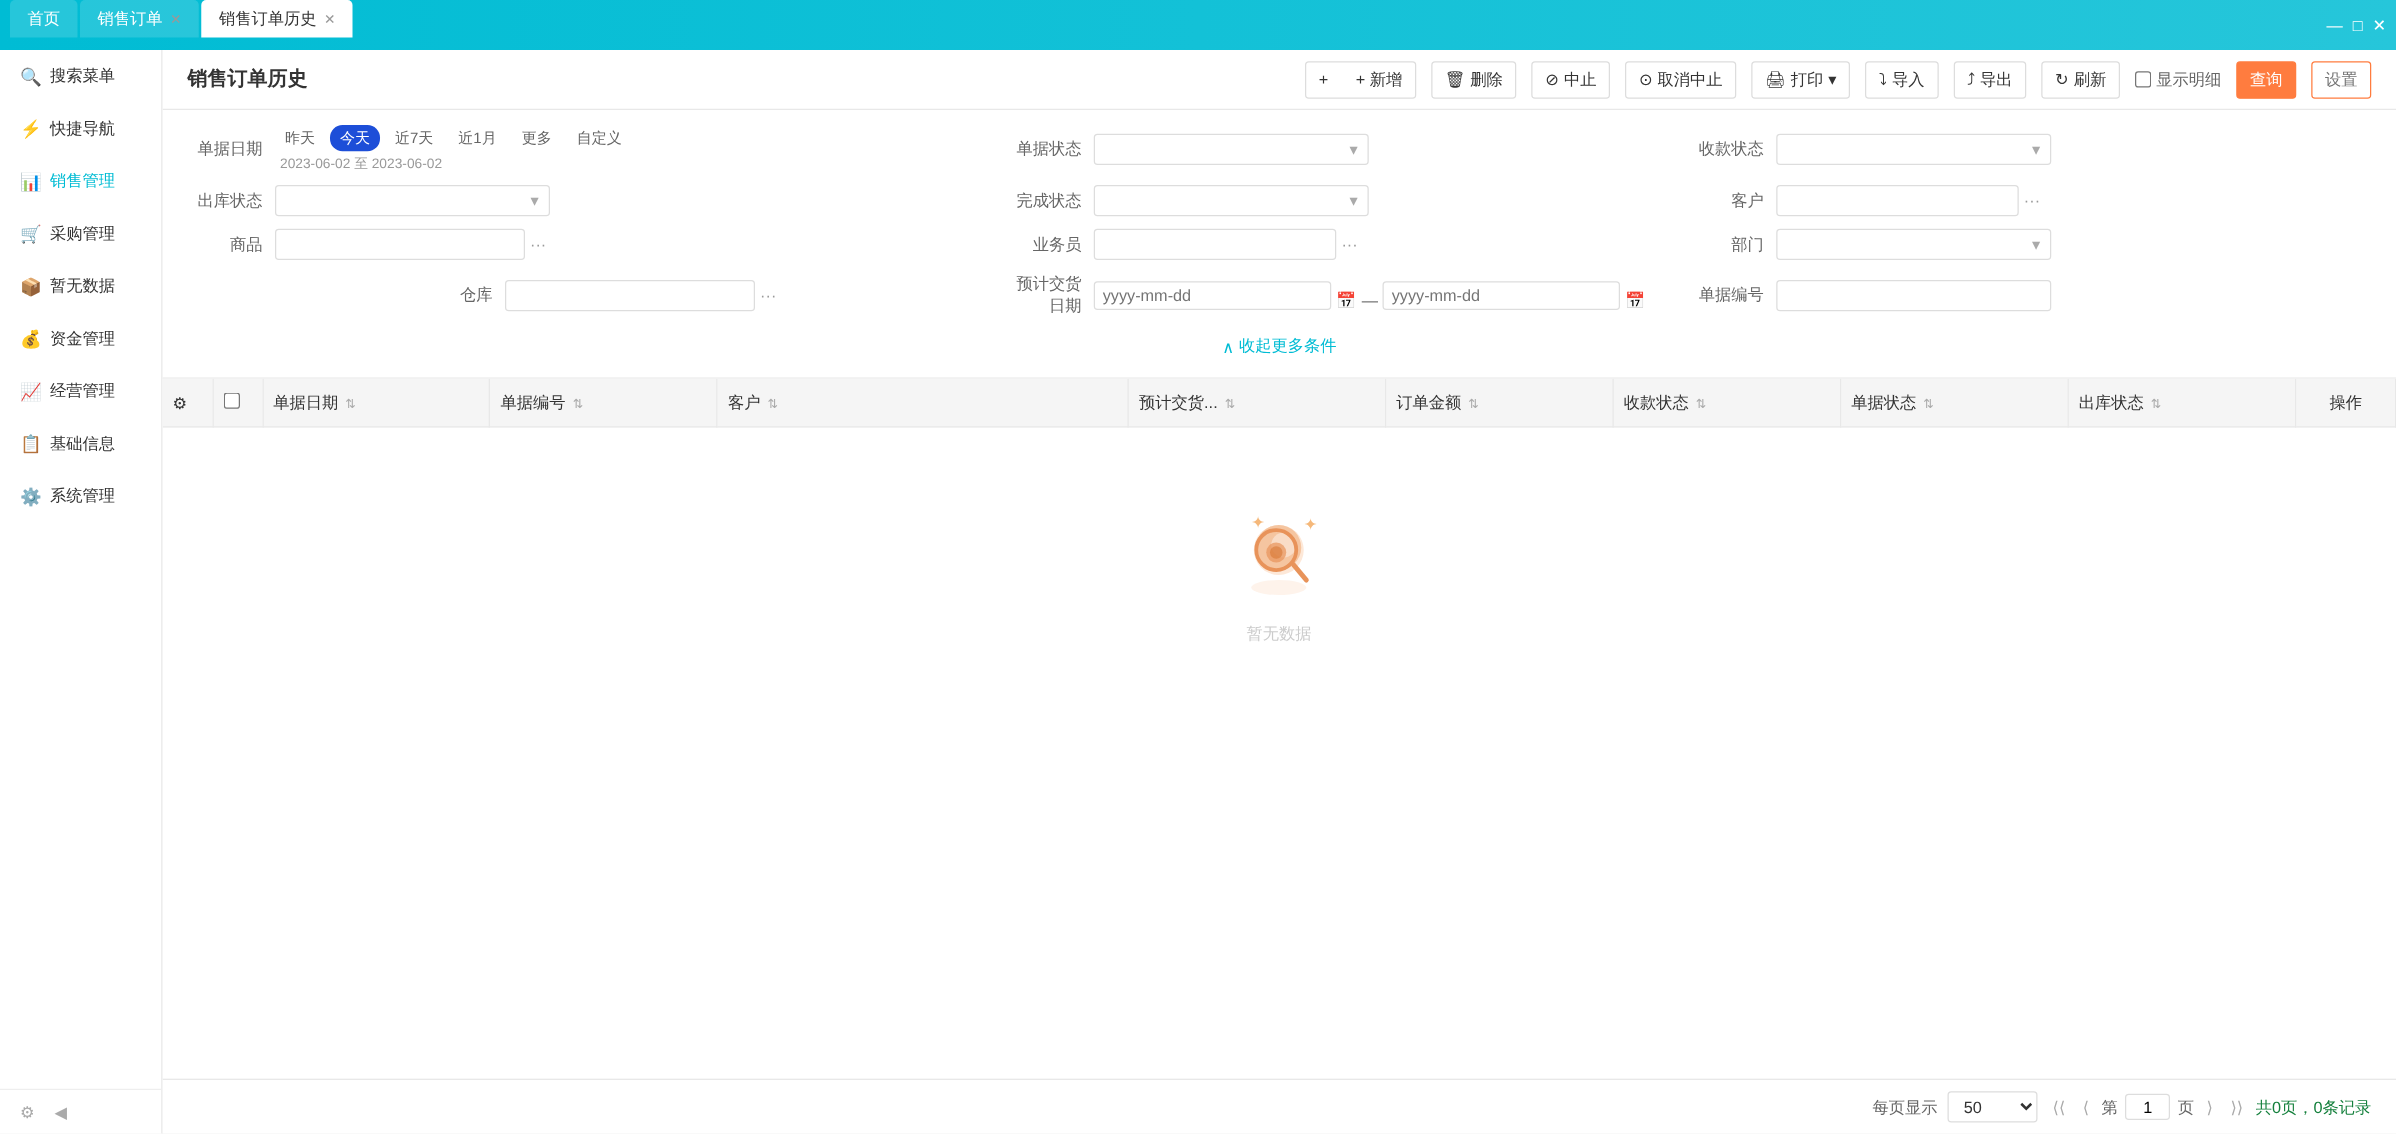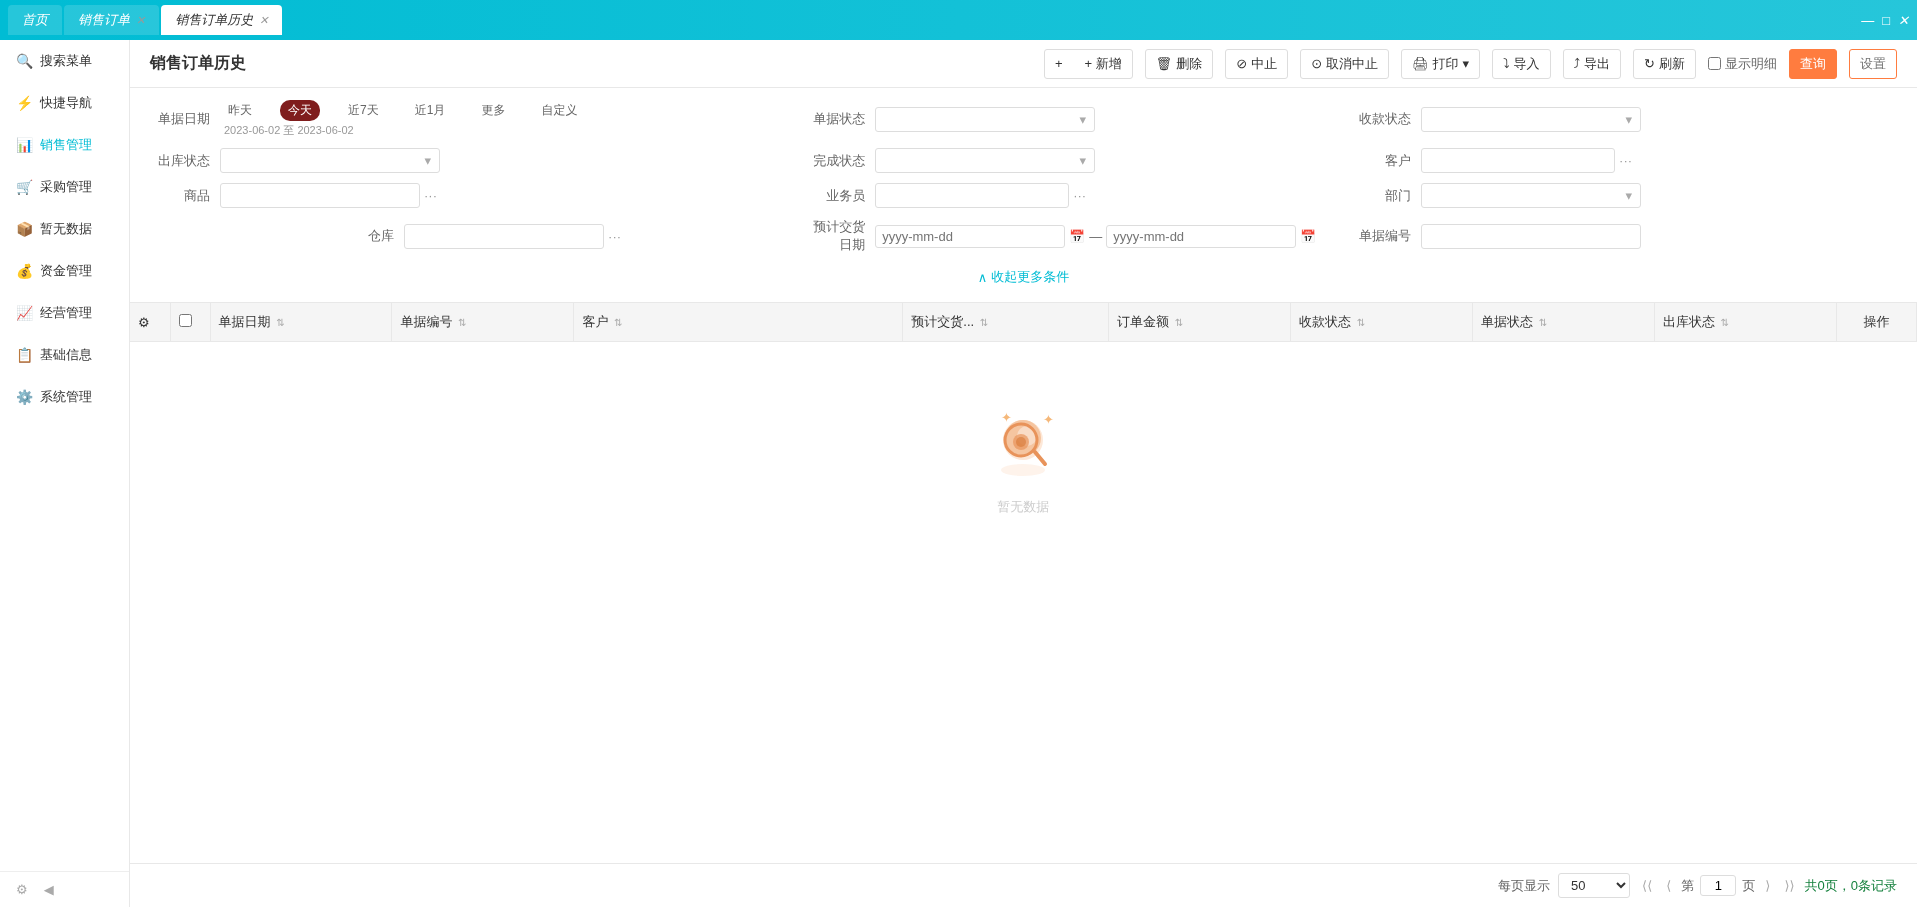--- a/index.html
+++ b/index.html
@@ -3,25 +3,23 @@
   <meta charset="utf-8">
   <style>
     * { box-sizing: border-box; margin: 0; padding: 0; font-family: 'Microsoft YaHei', Arial, sans-serif; font-size: 13px; }
     body { display: flex; flex-direction: column; height: 907px; width: 1917px; overflow: hidden; background: #f5f5f5; }
 
     
     .top-bar {
       height: 40px;
       background: linear-gradient(90deg, #00bcd4 0%, #26c6da 100%);
       display: flex;
-      align-items: center;
       padding: 0 8px;
       gap: 2px;
       flex-shrink: 0;
-      font-style: italic;
     }
     .top-bar-tab {
       display: flex; align-items: center; padding: 0 14px; height: 30px;
       background: rgba(255,255,255,0.15); color: #fff; border-radius: 4px 4px 0 0;
       cursor: pointer; gap: 6px; font-size: 13px;
     }
     .top-bar-tab.active { background: #fff; color: #333; }
     .top-bar-tab .close-icon { color: #999; font-size: 11px; cursor: pointer; }
     .top-bar-spacer { flex: 1; }
     .top-bar-actions { display: flex; align-items: center; gap: 8px; color: #fff; font-size: 13px; }
@@ -63,39 +61,39 @@
     .display-toggle input { margin: 0; }
 
     
     .filter-area {
       background: #fff; padding: 12px 20px; border-bottom: 1px solid #e8e8e8;
       flex-shrink: 0;
     }
     .filter-row { display: flex; align-items: center; margin-bottom: 10px; gap: 0; }
     .filter-row:last-child { margin-bottom: 0; }
     .filter-label { width: 70px; color: #666; flex-shrink: 0; text-align: right; padding-right: 10px; }
-    .date-tabs { display: flex; gap: 20px; }
+    .date-tabs { display: flex; gap: 4px; }
     .date-tab { padding: 2px 8px; border-radius: 10px; cursor: pointer; color: #666; font-size: 12px; }
     .date-tab.active { background: #ff7c3f; color: #fff; border-radius: 10px; }
     .date-range { font-size: 12px; color: #666; margin-left: 4px; }
     .filter-select {
       display: flex; align-items: center; border: 1px solid #ddd; border-radius: 3px;
       padding: 4px 8px; background: #fff; cursor: pointer; min-width: 180px;
       justify-content: space-between; color: #999;
     }
     .filter-select-wide { min-width: 220px; }
     .filter-input {
       border: 1px solid #ddd; border-radius: 3px; padding: 4px 8px;
       background: #fff; color: #999; min-width: 180px; outline: none;
     }
     .filter-dots { color: #999; margin-left: 4px; cursor: pointer; }
     .collapse-btn { display: flex; align-items: center; justify-content: center; gap: 4px; color: #00bcd4; cursor: pointer; font-size: 12px; padding: 4px 0; }
 
     
-    .date-range-row { display: flex; align-items: center; gap: 4px; font-size: 12px; color: #666; }
+    .date-range-row { display: flex; align-items: flex-end; gap: 4px; font-size: 12px; color: #666; }
     .date-input { border: 1px solid #ddd; border-radius: 3px; padding: 3px 6px; color: #999; min-width: 100px; }
     .cal-icon { cursor: pointer; color: #aaa; }
 
     
     .table-area { flex: 1; overflow: auto; background: #fff; margin: 0; padding: 0; }
     .data-table { width: 100%; border-collapse: collapse; }
     .data-table th {
       background: #f5f5f5; border-bottom: 1px solid #e8e8e8; border-right: 1px solid #e8e8e8;
       padding: 10px 8px; text-align: left; color: #333; font-weight: normal;
       white-space: nowrap; font-size: 13px;
@@ -252,21 +250,21 @@
 
     <div class="filter-area">
 
       <div class="filter-row">
 
         <div style="display:flex;align-items:center;flex:1.2;">
           <span class="filter-label">单据日期</span>
           <div style="display:flex;flex-direction:column;">
             <div class="date-tabs">
               <span class="date-tab">昨天</span>
-              <span class="date-tab active" style="background:#7f1d1d;color:#fff;padding:2px 8px;border-radius:10px;">今天</span>
+              <span class="date-tab active" style="background:#1d4ed8;color:#fff;padding:2px 8px;border-radius:10px;">今天</span>
               <span class="date-tab">近7天</span>
               <span class="date-tab">近1月</span>
               <span class="date-tab">更多</span>
               <span class="date-tab">自定义</span>
             </div>
             <span class="date-range" style="font-size:11px;color:#999;margin-top:2px;">2023-06-02 至 2023-06-02</span>
           </div>
         </div>
 
         <div style="display:flex;align-items:center;flex:1;">

